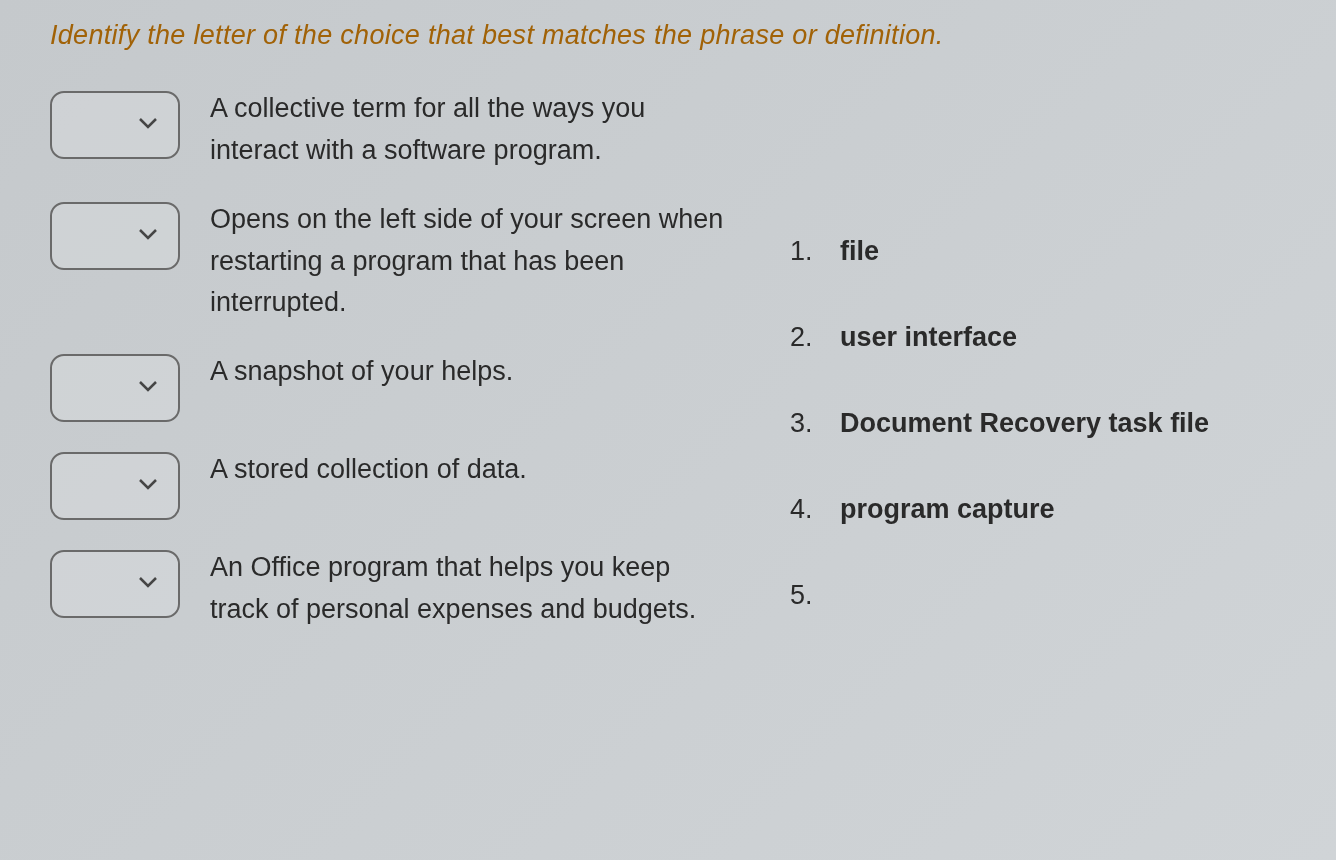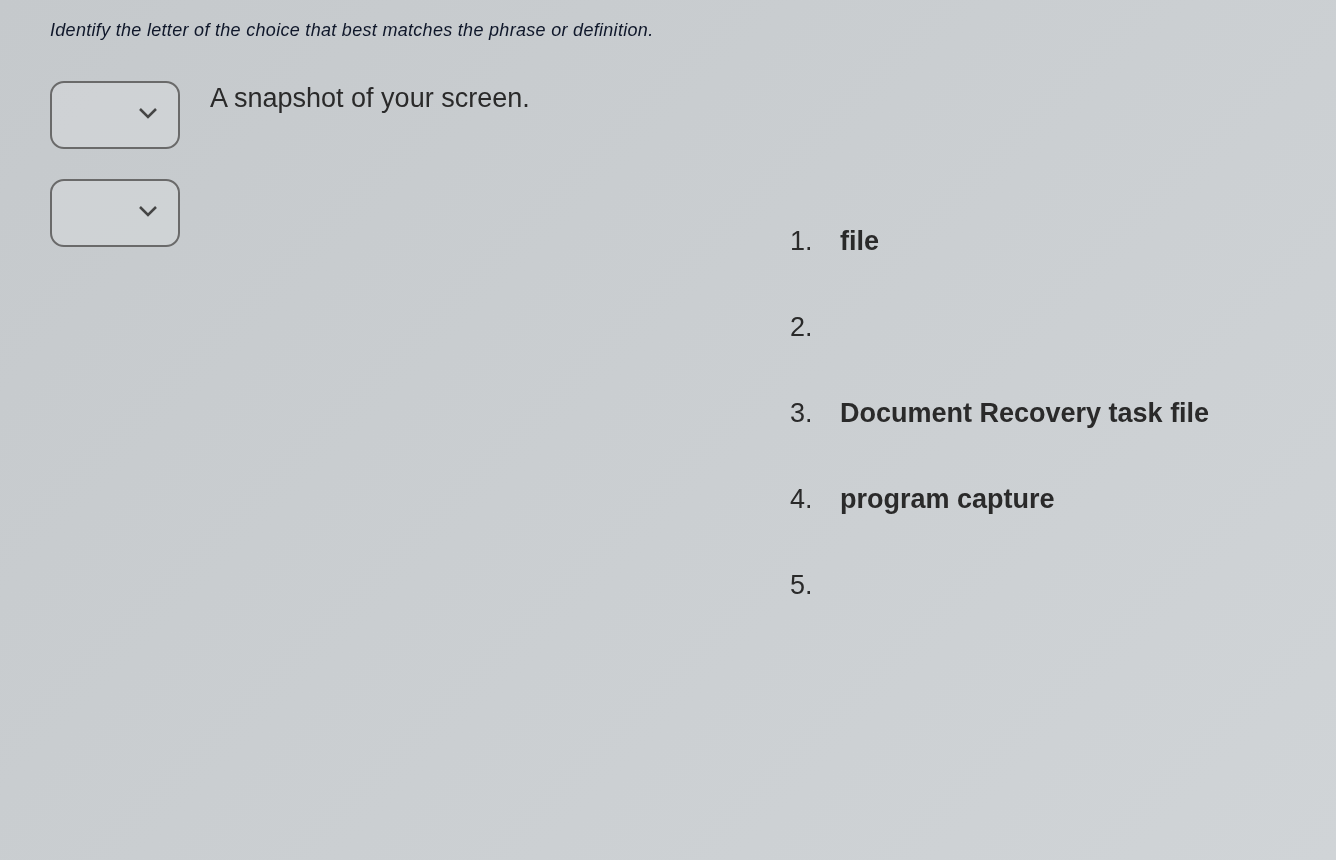--- a/index.html
+++ b/index.html
@@ -11,23 +11,23 @@
       width: 1336px;
       height: 860px;
       background: linear-gradient(135deg, #c5c9cc 0%, #d0d4d7 100%);
       font-family: Arial, sans-serif;
       padding: 20px 50px;
       color: #2a2a2a;
       overflow: hidden;
     }
     .instructions {
       font-style: italic;
-      font-size: 18px;
+      font-size: 27px;
       margin-bottom: 35px;
-      color: #0f172a;
+      color: #a16207;
       letter-spacing: 0.3px;
     }
     .content-area {
       display: flex;
       gap: 60px;
     }
     .left-column {
       flex: 0 0 680px;
     }
     .right-column {
@@ -82,54 +82,86 @@
     }
   </style>
 </head>
 <body>
 
 <div class="instructions">Identify the letter of the choice that best matches the phrase or definition.</div>
 
 <div class="content-area">
   <div class="left-column">
 
-
+    <div class="match-row">
+      <div class="dropdown-box">
+        <span>
+          <svg viewBox="0 0 20 14">
+              <path d="M2 3 L10 11 L18 3" stroke="#454545" stroke-width="2.5" fill="none"></path>
+            </svg>
+        </span>
+      </div>
+      <div class="definition-text">A collective term for all the ways you interact with a software program.</div>
+    </div>
 
     <div class="match-row">
       <div class="dropdown-box">
         <span>
           <svg viewBox="0 0 20 14">
               <path d="M2 3 L10 11 L18 3" stroke="#454545" stroke-width="2.5" fill="none"></path>
             </svg>
         </span>
       </div>
-      <div class="definition-text">A snapshot of your screen.</div>
+      <div class="definition-text">Opens on the left side of your screen when restarting a program that has been interrupted.</div>
     </div>
-
 
     <div class="match-row">
       <div class="dropdown-box">
         <span>
           <svg viewBox="0 0 20 14">
               <path d="M2 3 L10 11 L18 3" stroke="#454545" stroke-width="2.5" fill="none"></path>
             </svg>
         </span>
       </div>
+      <div class="definition-text">A snapshot of your helps.</div>
+    </div>
+
+    <div class="match-row">
+      <div class="dropdown-box">
+        <span>
+          <svg viewBox="0 0 20 14">
+              <path d="M2 3 L10 11 L18 3" stroke="#454545" stroke-width="2.5" fill="none"></path>
+            </svg>
+        </span>
+      </div>
+      <div class="definition-text">A stored collection of data.</div>
+    </div>
+
+    <div class="match-row">
+      <div class="dropdown-box">
+        <span>
+          <svg viewBox="0 0 20 14">
+              <path d="M2 3 L10 11 L18 3" stroke="#454545" stroke-width="2.5" fill="none"></path>
+            </svg>
+        </span>
+      </div>
+      <div class="definition-text">An Office program that helps you keep track of personal expenses and budgets.</div>
     </div>
 
   </div>
 
   <div class="right-column">
     <ol class="answer-list">
       <li class="answer-item">
         <span class="answer-number">1.</span>
         <span class="answer-label">file</span>
       </li>
       <li class="answer-item">
         <span class="answer-number">2.</span>
+        <span class="answer-label">user interface</span>
       </li>
       <li class="answer-item">
         <span class="answer-number">3.</span>
         <span class="answer-label">Document Recovery task file</span>
       </li>
       <li class="answer-item">
         <span class="answer-number">4.</span>
         <span class="answer-label">program capture</span>
       </li>
       <li class="answer-item">

